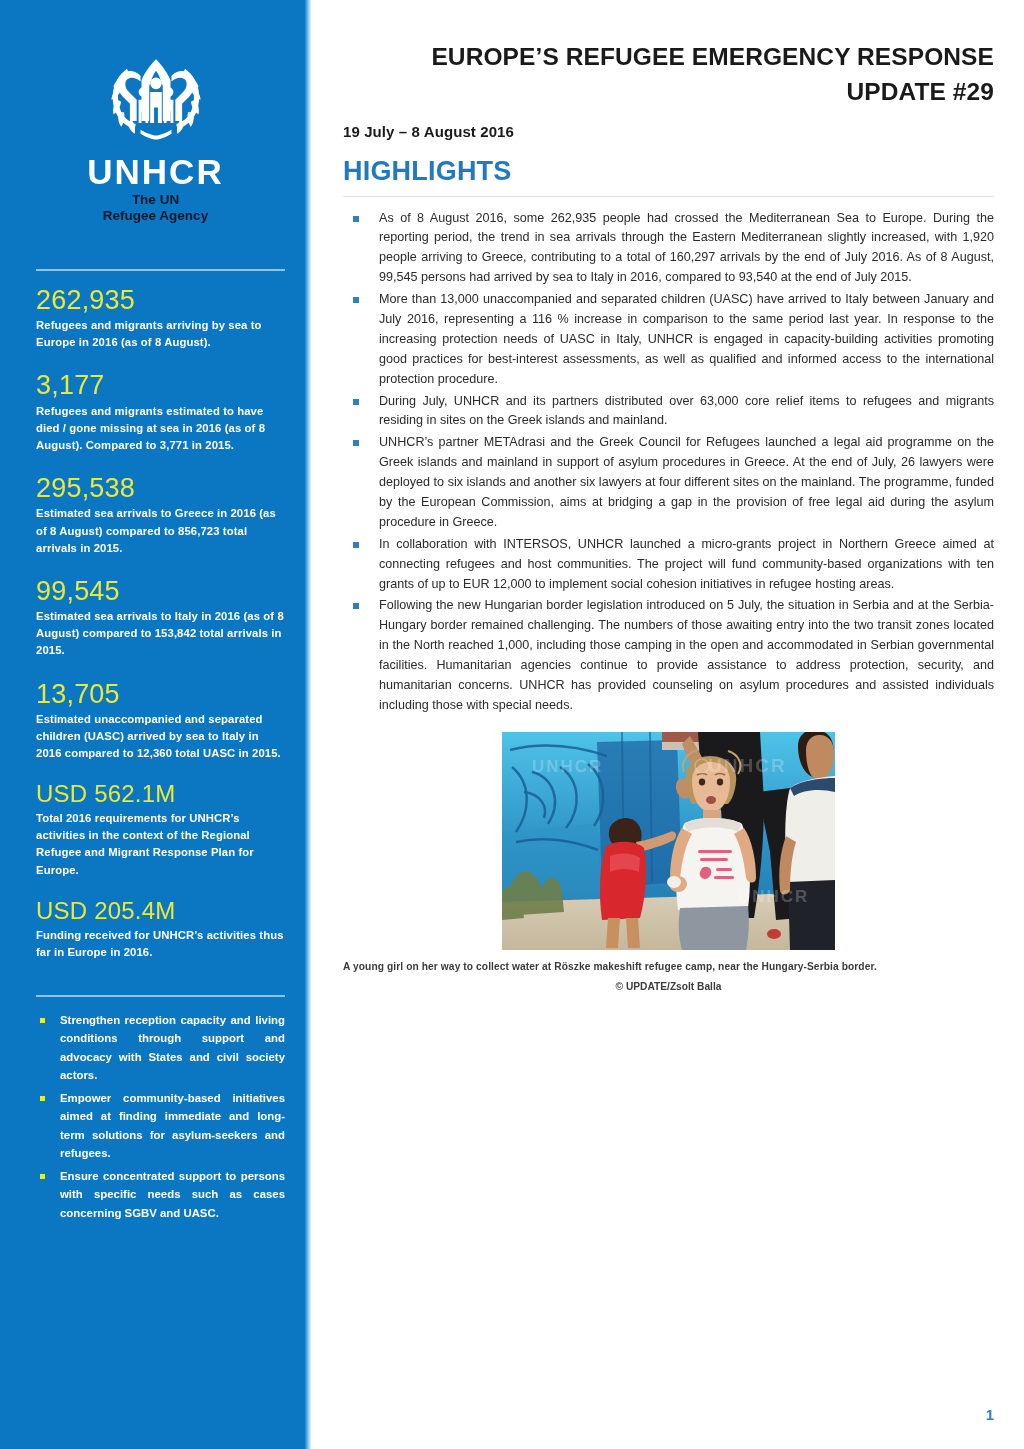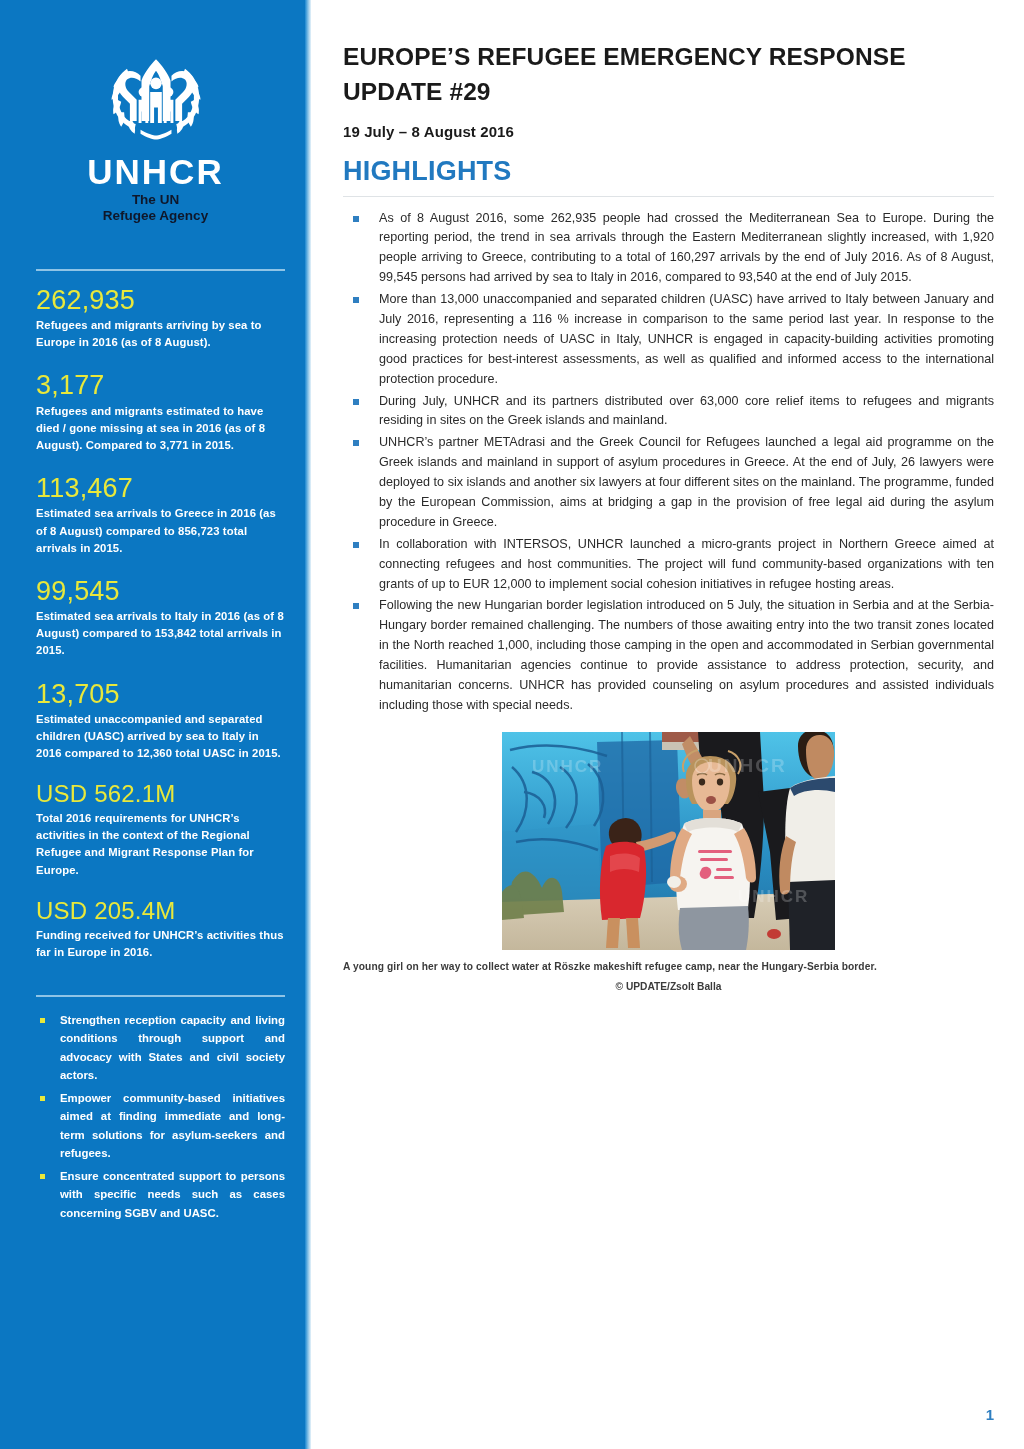--- a/index.html
+++ b/index.html
@@ -136,20 +136,21 @@
     padding: 40px 30px 0 32px;
     position: relative;
   }
   .doc-title {
     color: #1a1a1a;
     font-size: 24.5px;
     font-weight: bold;
     line-height: 1.42;
     letter-spacing: 0.1px;
     margin: 0;
+    text-align: right;
   }
   .doc-date {
     color: #1a1a1a;
     font-size: 15px;
     font-weight: bold;
     margin: 13px 0 0 0;
     letter-spacing: 0.1px;
   }
   .section-title {
     color: #2179c0;
@@ -282,21 +283,21 @@
 
       <div class="kf">
         <div class="kf-value">262,935</div>
         <div class="kf-desc">Refugees and migrants arriving by sea to Europe in 2016 (as of 8 August).</div>
       </div>
       <div class="kf">
         <div class="kf-value">3,177</div>
         <div class="kf-desc">Refugees and migrants estimated to have died / gone missing at sea in 2016 (as of 8 August). Compared to 3,771 in 2015.</div>
       </div>
       <div class="kf">
-        <div class="kf-value">113,467</div>
+        <div class="kf-value">295,538</div>
         <div class="kf-desc">Estimated sea arrivals to Greece in 2016 (as of 8 August) compared to 856,723 total arrivals in 2015.</div>
       </div>
       <div class="kf">
         <div class="kf-value">99,545</div>
         <div class="kf-desc">Estimated sea arrivals to Italy in 2016 (as of 8 August) compared to 153,842 total arrivals in 2015.</div>
       </div>
       <div class="kf">
         <div class="kf-value">13,705</div>
         <div class="kf-desc">Estimated unaccompanied and separated children (UASC) arrived by sea to Italy in 2016 compared to 12,360 total UASC in 2015.</div>
       </div>

